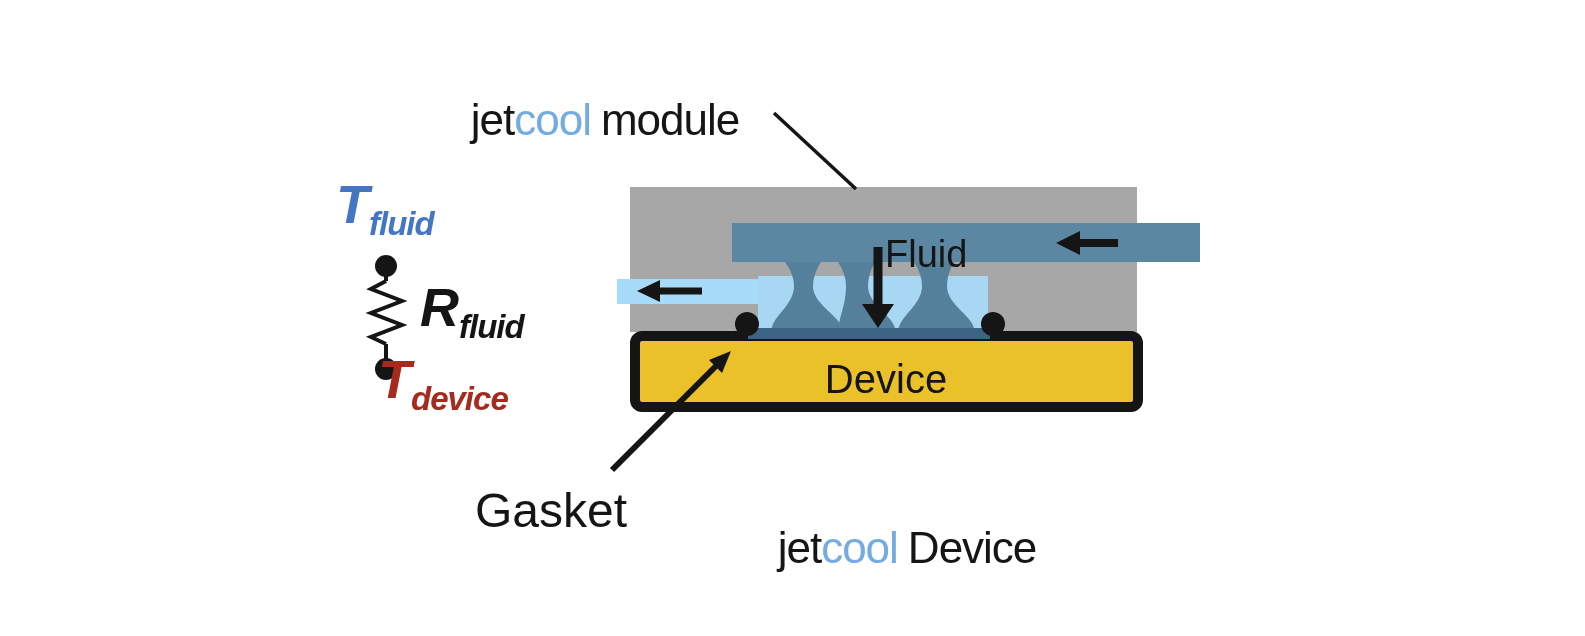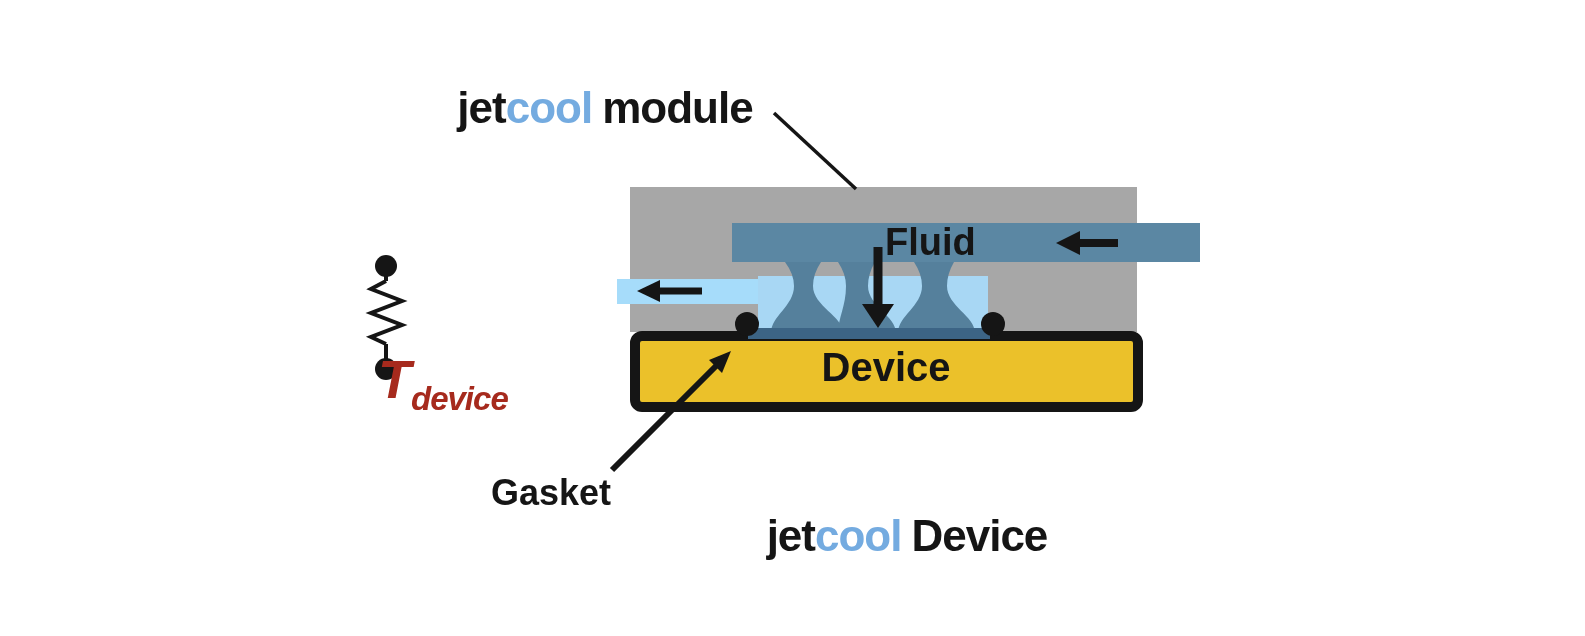--- a/index.html
+++ b/index.html
@@ -6,32 +6,33 @@
   .canvas{
     position:relative;
     width:1585px;height:636px;
     background:#ffffff;
     font-family:"Liberation Sans", sans-serif;
     overflow:hidden;
   }
   .canvas svg{position:absolute;left:0;top:0;}
   .lbl{
     position:absolute;
-    font-weight:bold;
+    font-weight:normal;
     color:#151515;
     white-space:nowrap;
     line-height:1;
+    margin-top:12px;
   }
   .centered{transform:translateX(-50%);}
   .brand{font-size:44px;letter-spacing:-1px;}
   .brand .cool{color:#74ABE0;}
   .brand .suffix{margin-left:10px;}
   .fluid-lbl{font-size:38px;}
   .device-lbl{font-size:40px;}
-  .gasket-lbl{font-size:36px;}
+  .gasket-lbl{font-size:48px;}
   .tnode{
     position:absolute;
     font-weight:bold;font-style:italic;
     font-size:54px;line-height:1;white-space:nowrap;
   }
   .tnode .sub{font-size:33px;vertical-align:-12px;letter-spacing:-1px;}
   .t-fluid{color:#4576C6;}
   .r-fluid{color:#151515;}
   .t-device{color:#A62A1D;}
 </style>
@@ -89,20 +90,26 @@
       <line x1="386" y1="344" x2="386" y2="369"></line>
     </g>
     <circle cx="386" cy="266" r="11" fill="#151515"></circle>
     <circle cx="386" cy="369" r="11" fill="#151515"></circle>
   </svg>
 
   <div class="lbl brand centered" style="left:605px;top:86px;">
     <span>jet</span><span class="cool">cool</span><span class="suffix">module</span>
   </div>
 
+  <div class="tnode t-fluid" style="left:336px;top:177px;">
+    <span>T</span><span class="sub">fluid</span>
+  </div>
+  <div class="tnode r-fluid" style="left:420px;top:280px;">
+    <span>R</span><span class="sub">fluid</span>
+  </div>
   <div class="tnode t-device" style="left:330px;top:352px;margin-left:48px;">
     <span>T</span><span class="sub">device</span>
   </div>
 
   <div class="lbl fluid-lbl" style="left:885px;top:223px;">Fluid</div>
   <div class="lbl device-lbl centered" style="left:886px;top:347px;">Device</div>
   <div class="lbl gasket-lbl centered" style="left:551px;top:475px;">Gasket</div>
 
   <div class="lbl brand centered" style="left:907px;top:514px;">
     <span>jet</span><span class="cool">cool</span><span class="suffix">Device</span>

